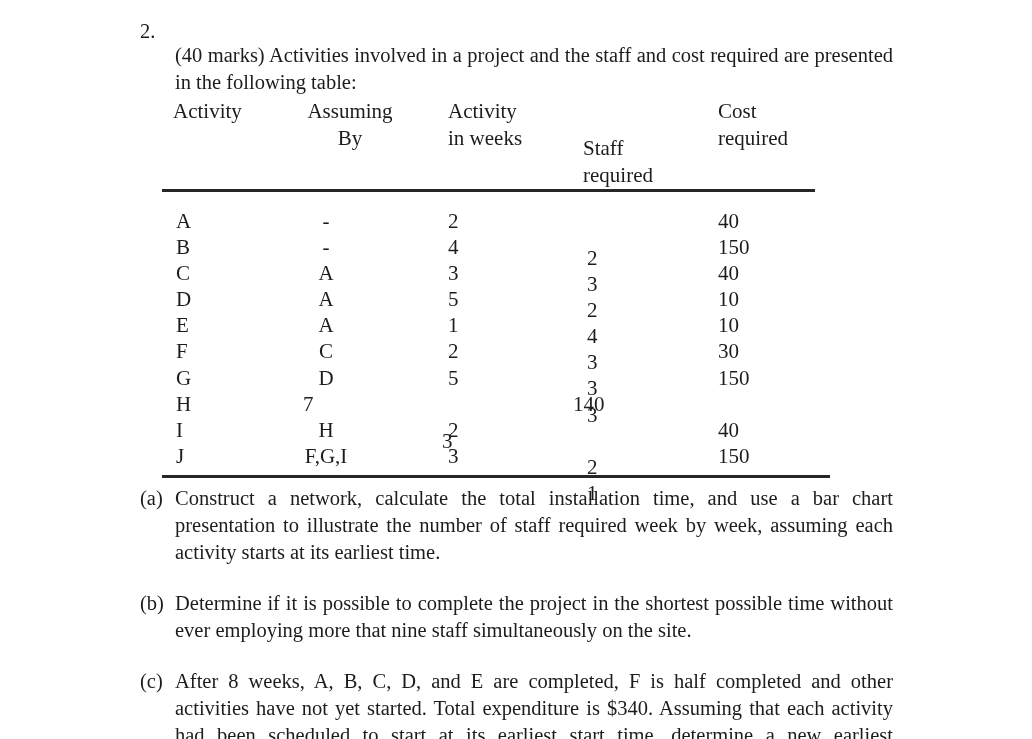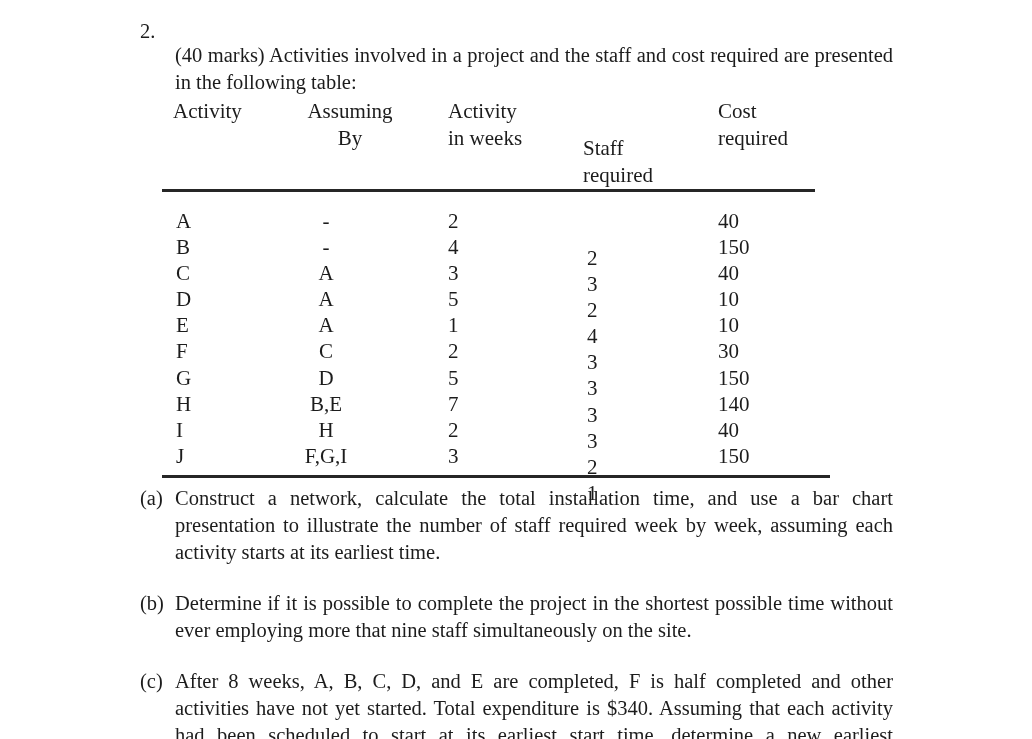--- a/index.html
+++ b/index.html
@@ -147,23 +147,20 @@
         <div class="bc c1">G</div>
         <div class="bc c2">
             <span class="inner-val">D</span>
           </div>
         <div class="bc c3">5</div>
         <div class="bc c4">3</div>
         <div class="bc c5">150</div>
       </div>
       <div class="trow">
         <div class="bc c1">H</div>
-        <div class="bc c2">
-            <span class="inner-val">B,E</span>
-          </div>
         <div class="bc c3">7</div>
         <div class="bc c4">3</div>
         <div class="bc c5">140</div>
       </div>
       <div class="trow">
         <div class="bc c1">I</div>
         <div class="bc c2">
             <span class="inner-val">H</span>
           </div>
         <div class="bc c3">2</div>

